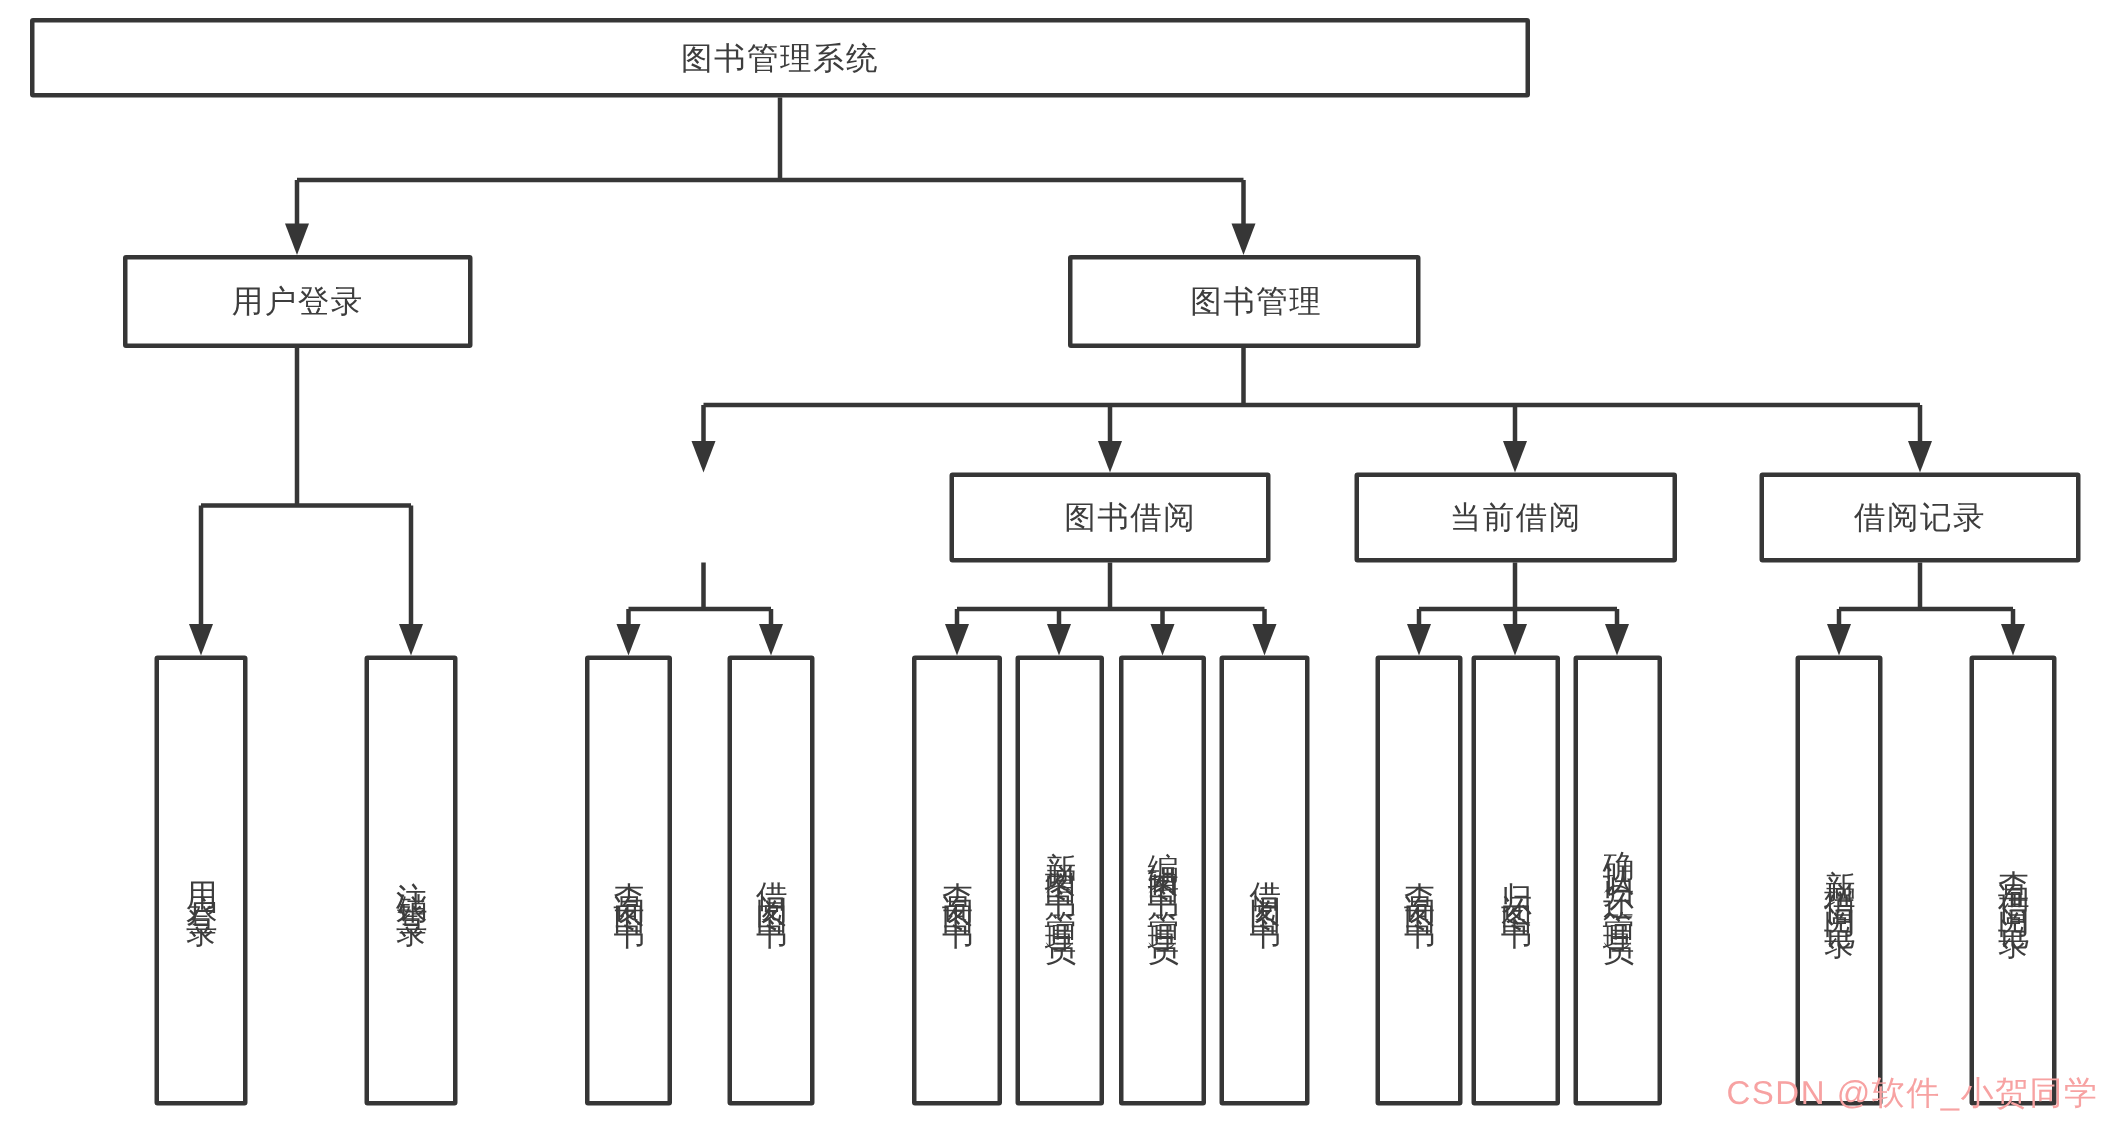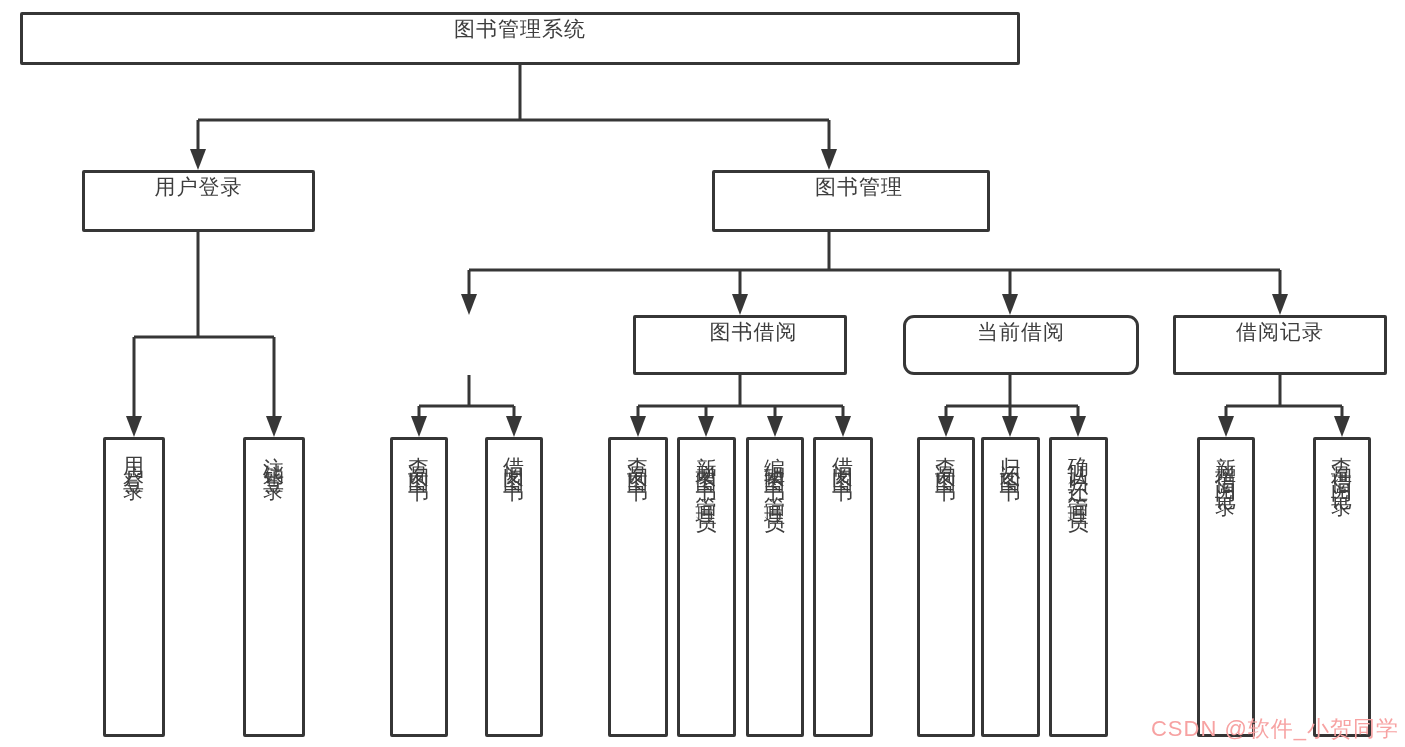--- a/index.html
+++ b/index.html
@@ -9,21 +9,21 @@
     position: relative; overflow: hidden;
     font-family: "Liberation Sans", "DejaVu Sans", sans-serif;
   }
   .stage { position: absolute; inset: 0; width: 1405px; height: 747px; }
   svg.connectors { position: absolute; inset: 0; }
   .box {
     position: absolute;
     background: #ffffff;
     border: 3px solid #363636;
     border-radius: 2px;
-    display: flex; align-items: flex-start; justify-content: center;
+    display: flex; align-items: center; justify-content: center;
     color: #3d3d3d;
   }
   .hbox .lbl {
     font-size: 21px;
     letter-spacing: 1px;
     white-space: nowrap;
   }
   .vbox .lbl {
     writing-mode: vertical-rl;
     text-orientation: mixed;
@@ -87,28 +87,28 @@
     </g>
   </svg>
 
   <div class="box hbox" style="left:20px; top:12px; width:1000px; height:53px;">
     <span class="lbl">图书管理系统</span>
   </div>
 
   <div class="box hbox" style="left:82px; top:170px; width:233px; height:62px;">
     <span class="lbl">用户登录</span>
   </div>
-  <div class="box hbox" style="left:712px; top:170px; width:278px; height:62px;padding-left:16px;">
+  <div class="box hbox" style="left:712px; top:170px; width:235px; height:62px;padding-left:16px;">
     <span class="lbl">图书管理</span>
   </div>
 
   <div class="box hbox" style="left:633px; top:315px; width:214px; height:60px;padding-left:27px;">
     <span class="lbl">图书借阅</span>
   </div>
-  <div class="box hbox" style="left:903px; top:315px; width:236px; height:60px;border-radius:11px;">
+  <div class="box hbox" style="left:903px; top:315px; width:215px; height:60px;">
     <span class="lbl">当前借阅</span>
   </div>
   <div class="box hbox" style="left:1173px; top:315px; width:214px; height:60px;">
     <span class="lbl">借阅记录</span>
   </div>
 
   <div class="box vbox" style="left:103px; top:437px; width:62px; height:300px;">
     <span class="lbl">用户登录</span>
   </div>
   <div class="box vbox" style="left:243px; top:437px; width:62px; height:300px;">

